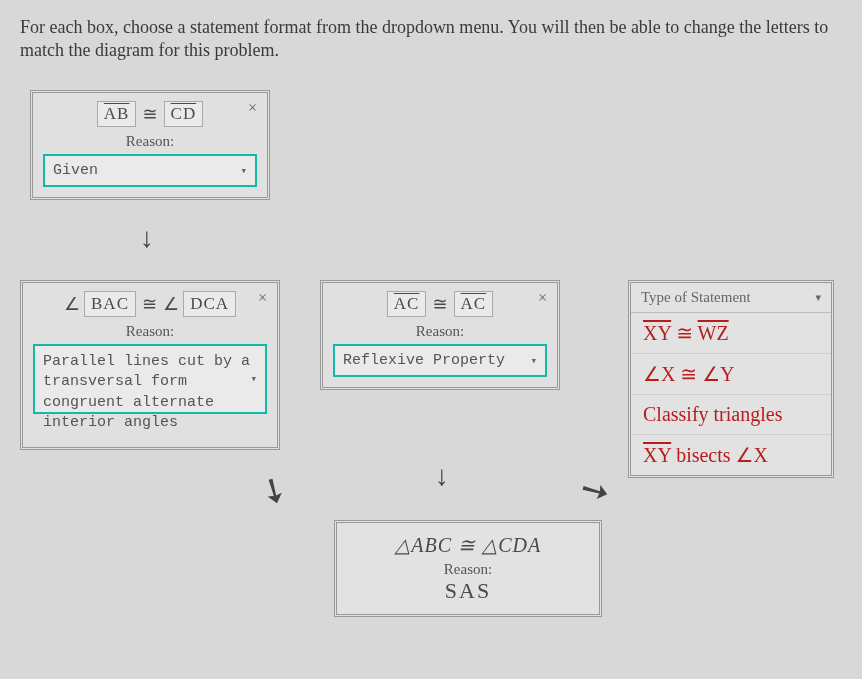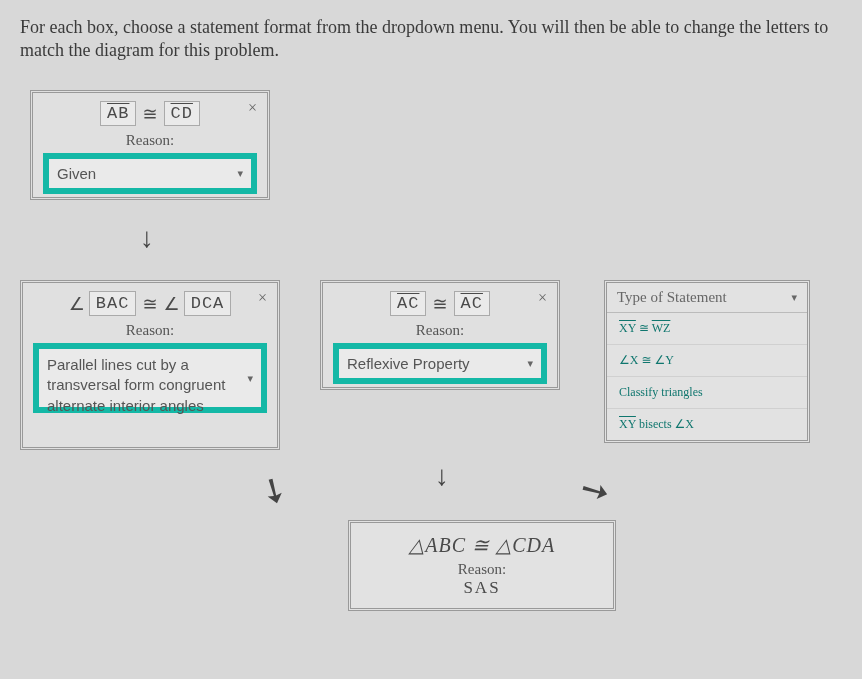--- a/index.html
+++ b/index.html
@@ -1,36 +1,36 @@
 <!DOCTYPE html>
 <html><head>
 <meta charset="utf-8">
 <style>
 body{margin:0;padding:16px 20px;width:862px;height:679px;box-sizing:border-box;background:#d8d8d8;font-family:Georgia,'Times New Roman',serif;color:#4a4a4a;overflow:hidden}
 .instructions{font-size:18px;line-height:1.3;margin-bottom:36px;color:#3a3a3a}
 .proof-box{border:3px double #999;background:#e0e0e0;padding:8px 10px;box-sizing:border-box;position:absolute}
 .stmt-row{display:flex;align-items:center;justify-content:center;gap:4px;font-size:17px}
-.field{border:1px solid #aaa;background:#eaeaea;padding:2px 6px;font-family:Liberation Mono, monospace;letter-spacing:1px}
+.field{border:1px solid #aaa;background:#eaeaea;padding:2px 6px;font-family:Liberation Serif, serif;letter-spacing:1px}
 .overline{text-decoration:overline}
 .angle-sym{font-size:18px}
 .cong{font-size:18px;padding:0 2px}
 .close-x{position:absolute;top:6px;right:10px;font-size:16px;color:#666}
 .reason-label{text-align:center;font-size:15px;color:#555;margin:6px 0 4px}
-.reason-select{width:100%;border:6px solid #14b8a6;background:#eaeaea;padding:6px 8px;font-family:Liberation Sans, sans-serif;font-size:15px;color:#555;display:flex;justify-content:space-between;align-items:center;box-sizing:border-box}
+.reason-select{width:100%;border:2px solid #14b8a6;background:#eaeaea;padding:6px 8px;font-family:Liberation Mono, monospace;font-size:15px;color:#555;display:flex;justify-content:space-between;align-items:center;box-sizing:border-box}
 .caret{font-size:11px;color:#666}
 .arrow{position:absolute;font-size:28px;color:#444}
 .arrow.diag{transform:rotate(30deg);font-size:34px}
 .arrow.diag2{transform:rotate(-30deg);font-size:34px}
 .final-box{border:3px double #999;background:#e2e2e2;padding:10px 16px;position:absolute;text-align:center}
 .final-stmt{font-size:20px;font-style:italic;letter-spacing:1px;margin-bottom:4px}
 .final-reason-label{font-size:15px;color:#555}
-.final-reason{font-size:17px;letter-spacing:2px}
+.final-reason{font-size:22px;letter-spacing:2px}
 .dropdown-panel{position:absolute;border:3px double #999;background:#e2e2e2;width:200px}
 .dropdown-header{padding:6px 10px;border-bottom:1px solid #bbb;font-size:15px;color:#666;display:flex;justify-content:space-between;align-items:center}
-.dropdown-item{padding:8px 12px;font-size:12px;color:#0f766e;border-bottom:1px solid #d0d0d0}
+.dropdown-item{padding:8px 12px;font-size:20px;color:#b91c1c;border-bottom:1px solid #d0d0d0}
 .dropdown-item:last-child{border-bottom:none}
 .perp{font-family:sans-serif}
 </style>
 </head>
 <body>
 
 <div class="instructions">For each box, choose a statement format from the dropdown menu. You will then be able to change the letters to match the diagram for this problem.</div>
 
 <div class="proof-box" style="left:30px;top:90px;width:240px;height:110px">
   <span class="close-x">×</span>
@@ -71,34 +71,34 @@
     <span class="cong">≅</span>
     <span class="field overline">AC</span>
   </div>
   <div class="reason-label">Reason:</div>
   <div class="reason-select">
     <span>Reflexive Property</span>
     <span class="caret">▾</span>
   </div>
 </div>
 
-<div class="dropdown-panel" style="left:604px;top:280px">
+<div class="dropdown-panel" style="left:628px;top:280px">
   <div class="dropdown-header">
     <span>Type of Statement</span>
     <span class="caret">▾</span>
   </div>
   <div class="dropdown-item"><span class="overline">XY</span> ≅ <span class="overline">WZ</span></div>
   <div class="dropdown-item">∠X ≅ ∠Y</div>
   <div class="dropdown-item">Classify triangles</div>
   <div class="dropdown-item"><span class="overline">XY</span> bisects ∠X</div>
 </div>
 
 <div class="arrow diag" style="left:260px;top:470px">➘</div>
 
 <div class="arrow" style="left:435px;top:460px">↓</div>
 
 <div class="arrow diag2" style="left:580px;top:470px">➘</div>
 
-<div class="final-box" style="left:348px;top:520px;width:230px">
+<div class="final-box" style="left:334px;top:520px;width:230px">
   <div class="final-stmt">△ABC ≅ △CDA</div>
   <div class="final-reason-label">Reason:</div>
   <div class="final-reason">SAS</div>
 </div>
 
 </body></html>

